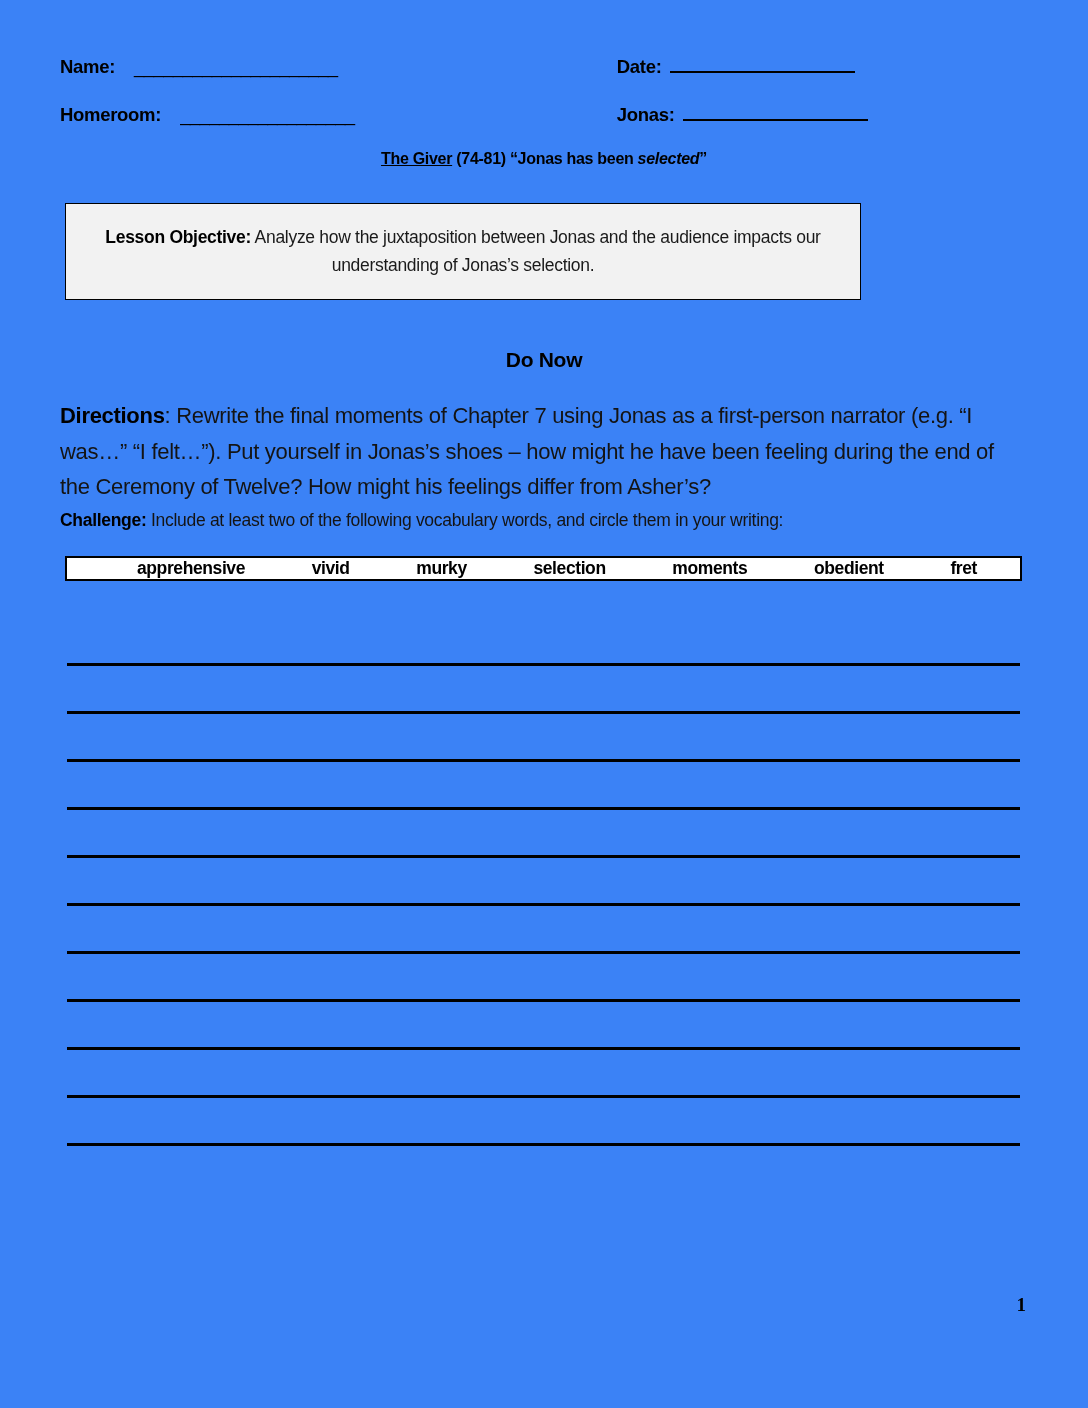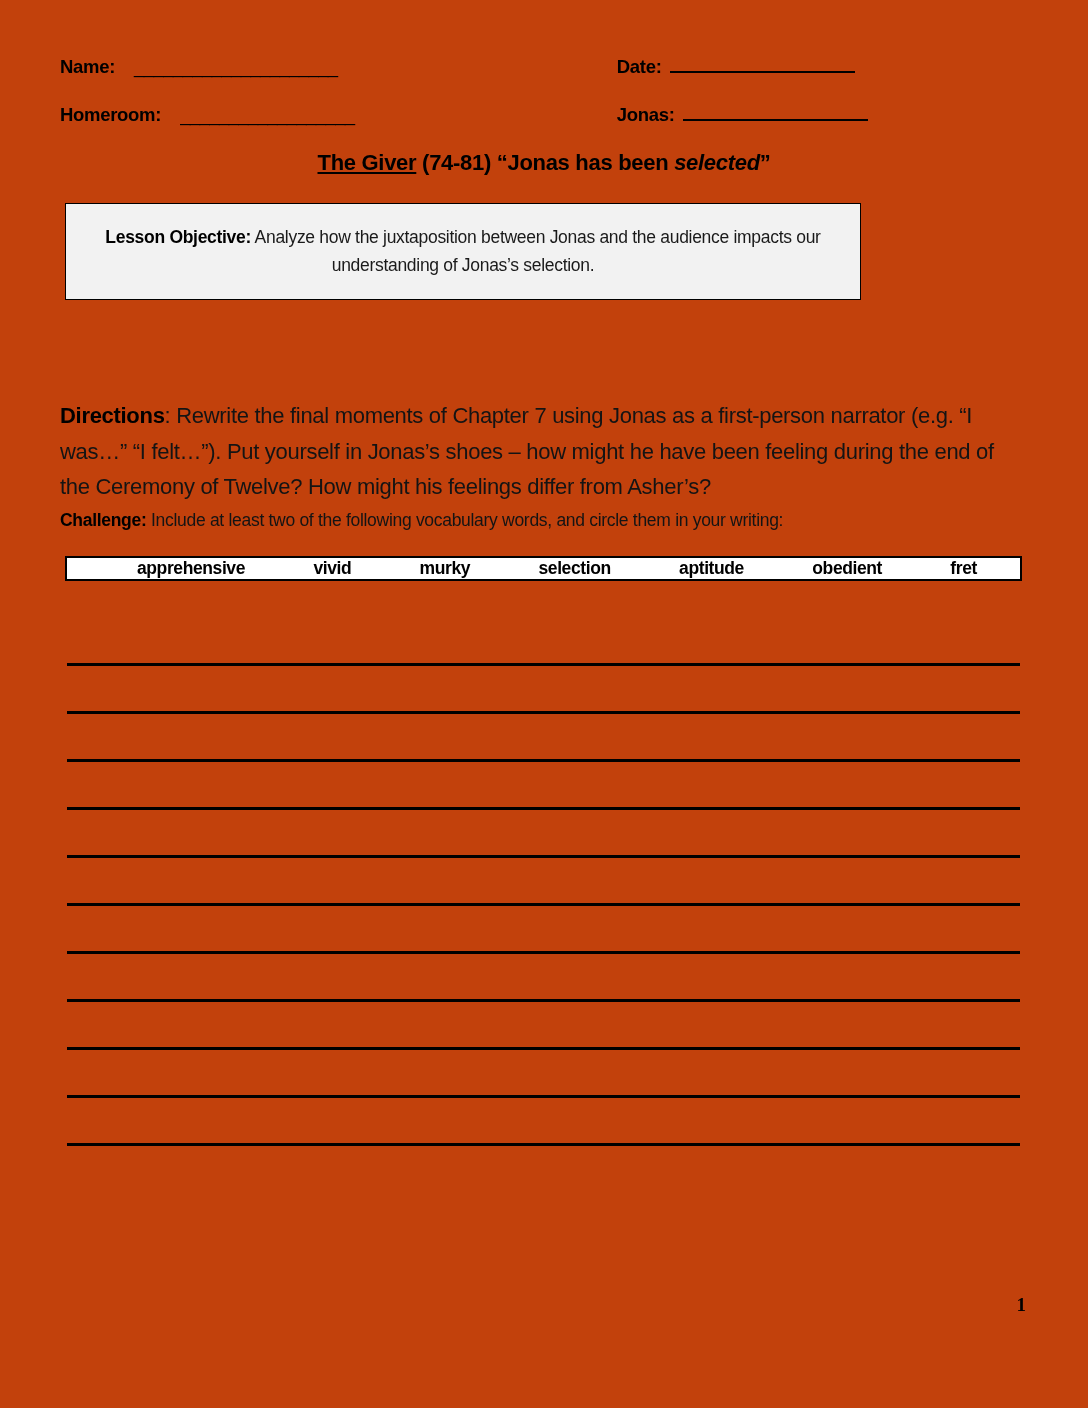--- a/index.html
+++ b/index.html
@@ -15,21 +15,21 @@
     font-family: "Liberation Sans", sans-serif;
     color: #000000;
     overflow: hidden;
   }
 
   .page {
     position: absolute;
     left: 0; top: 0;
     width: 1088px;
     height: 1408px;
-    background: #c2410c;
+    background: #3b82f6;
   }
 
   
   .header-block {
     position: absolute;
     left: 60px;
     top: 56px;
     width: 960px;
   }
   .header-row {
@@ -71,21 +71,21 @@
   .w-date { width: 185px; }
   .w-class { width: 185px; }
 
   
   .doc-title {
     position: absolute;
     left: 0;
     top: 150px;
     width: 1088px;
     text-align: center;
-    font-size: 22px;
+    font-size: 16px;
     font-weight: bold;
     letter-spacing: -0.3px;
   }
   .doc-title .u { text-decoration: underline; }
   .doc-title .it { font-style: italic; }
 
   
   .objective-box {
     position: absolute;
     left: 65px;
@@ -237,36 +237,37 @@
   <div class="doc-title">
     <span class="u">The Giver</span><span> (74-81) “Jonas has been </span><span class="it">selected</span><span>”</span>
   </div>
 
   <div class="objective-box">
     <div class="objective-inner">
       <span class="lbl">Lesson Objective:</span><span> Analyze how the juxtaposition between Jonas and the audience impacts our understanding of Jonas’s selection.</span>
     </div>
   </div>
 
+  <div class="do-now-heading">Do Now</div>
 
   <div class="directions">
     <span class="lbl">Directions</span><span>: Rewrite the final moments of Chapter 7 using Jonas as a first-person narrator (e.g. “I was…” “I felt…”). Put yourself in Jonas’s shoes – how might he have been feeling during the end of the Ceremony of Twelve? How might his feelings differ from Asher’s?</span>
   </div>
 
   <div class="challenge">
     <span class="lbl">Challenge:</span><span> Include at least two of the following vocabulary words, and circle them in your writing:</span>
   </div>
 
   <div class="vocab-box">
     <div class="vocab-inner" id="vocab-inner">
         <span class="vocab-word">apprehensive</span>
         <span class="vocab-word">vivid</span>
         <span class="vocab-word">murky</span>
         <span class="vocab-word">selection</span>
-        <span class="vocab-word">aptitude</span>
+        <span class="vocab-word">moments</span>
         <span class="vocab-word">obedient</span>
         <span class="vocab-word">fret</span>
       </div>
   </div>
 
   <div class="lines-area" id="lines-area">
       <div class="write-line"></div>
       <div class="write-line"></div>
       <div class="write-line"></div>
       <div class="write-line"></div>

